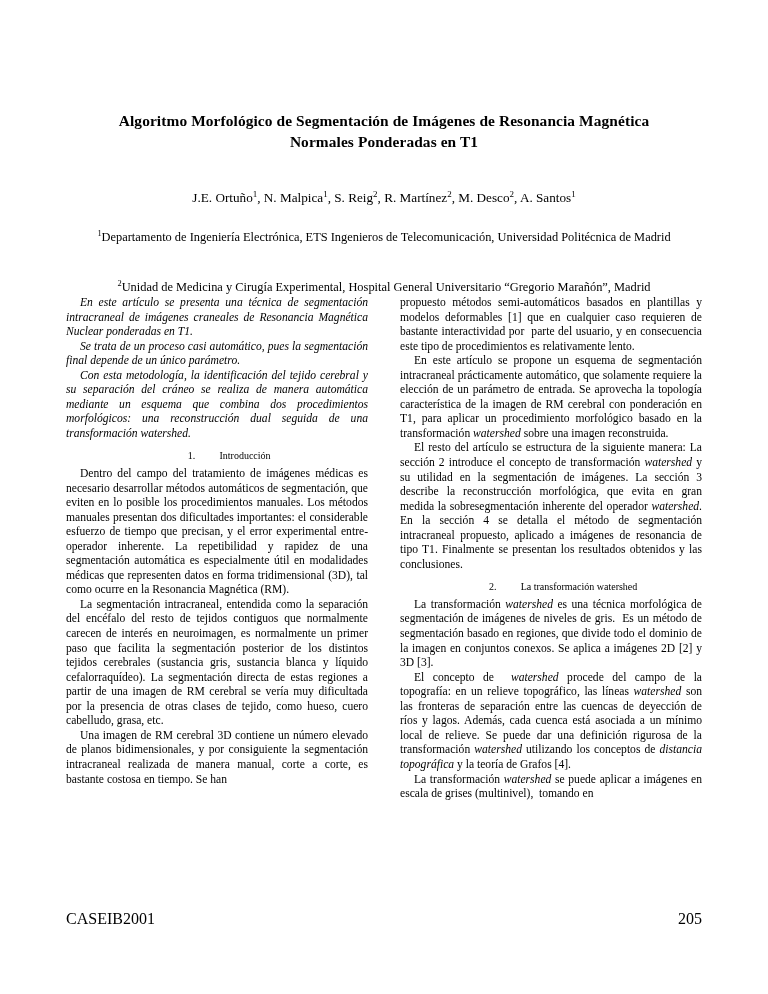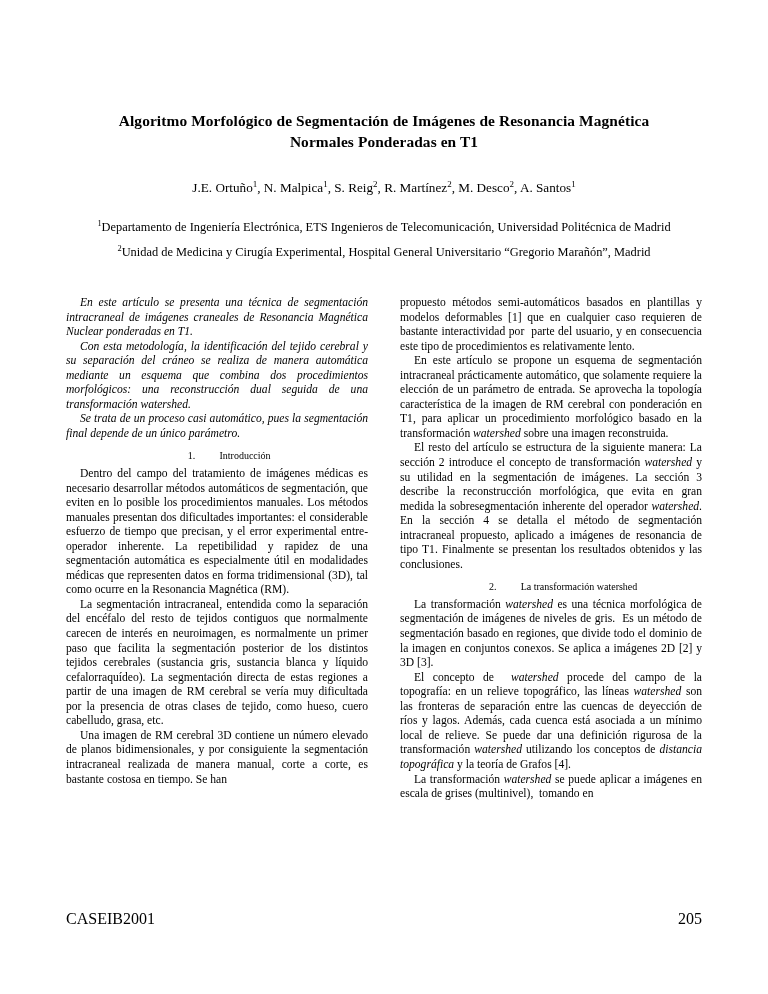--- a/index.html
+++ b/index.html
@@ -33,35 +33,35 @@
     text-align: center;
   }
   .doc-title {
     font-size: 15.4px;
     font-weight: bold;
     line-height: 1.38;
     letter-spacing: 0.1px;
     margin: 0;
   }
   .authors {
-    margin-top: 26px;
+    margin-top: 36px;
     font-size: 13.2px;
     line-height: 1.3;
   }
   .authors sup {
     font-size: 0.68em;
     vertical-align: super;
     line-height: 0;
   }
   .affil {
     margin-top: 23px;
     font-size: 12.4px;
     line-height: 1.34;
   }
-  .affil.second { margin-top: 9px; }
+  .affil.second { margin-top: 34px; }
   .affil sup {
     font-size: 0.68em;
     vertical-align: super;
     line-height: 0;
   }
 
   
   .columns {
     position: absolute;
     left: 66px;
@@ -147,22 +147,22 @@
       <sup>2</sup><span>Unidad de Medicina y Cirugía Experimental, Hospital General Universitario “Gregorio Marañón”, Madrid</span>
     </div>
   </div>
 
   <div class="columns">
 
     <div class="col col-left">
 
       <div class="abstract">
         <p>En este artículo se presenta una técnica de segmentación intracraneal de imágenes craneales de Resonancia Magnética Nuclear ponderadas en T1.</p>
+        <p>Se trata de un proceso casi automático, pues la segmentación final depende de un único parámetro.</p>
         <p>Con esta metodología, la identificación del tejido cerebral y su separación del cráneo se realiza de manera automática mediante un esquema que combina dos procedimientos morfológicos: una reconstrucción dual seguida de una transformación <i>watershed</i>.</p>
-        <p>Se trata de un proceso casi automático, pues la segmentación final depende de un único parámetro.</p>
       </div>
 
       <div class="sec-head">
         <span class="num">1.</span><span>Introducción</span>
       </div>
 
       <p>Dentro del campo del tratamiento de imágenes médicas es necesario desarrollar métodos automáticos de segmentación, que eviten en lo posible los procedimientos manuales. Los métodos manuales presentan dos dificultades importantes: el considerable esfuerzo de tiempo que precisan, y el error experimental entre-operador inherente. La repetibilidad y rapidez de una segmentación automática es especialmente útil en modalidades médicas que representen datos en forma tridimensional (3D), tal como ocurre en la Resonancia Magnética (RM).</p>
       <p>La segmentación intracraneal, entendida como la separación del encéfalo del resto de tejidos contiguos que normalmente carecen de interés en neuroimagen, es normalmente un primer paso que facilita la segmentación posterior de los distintos tejidos cerebrales (sustancia gris, sustancia blanca y líquido cefalorraquídeo). La segmentación directa de estas regiones a partir de una imagen de RM cerebral se vería muy dificultada por la presencia de otras clases de tejido, como hueso, cuero cabelludo, grasa, etc.</p>
       <p>Una imagen de RM cerebral 3D contiene un número elevado de planos bidimensionales, y por consiguiente la segmentación intracraneal realizada de manera manual, corte a corte, es bastante costosa en tiempo. Se han</p>
     </div>

